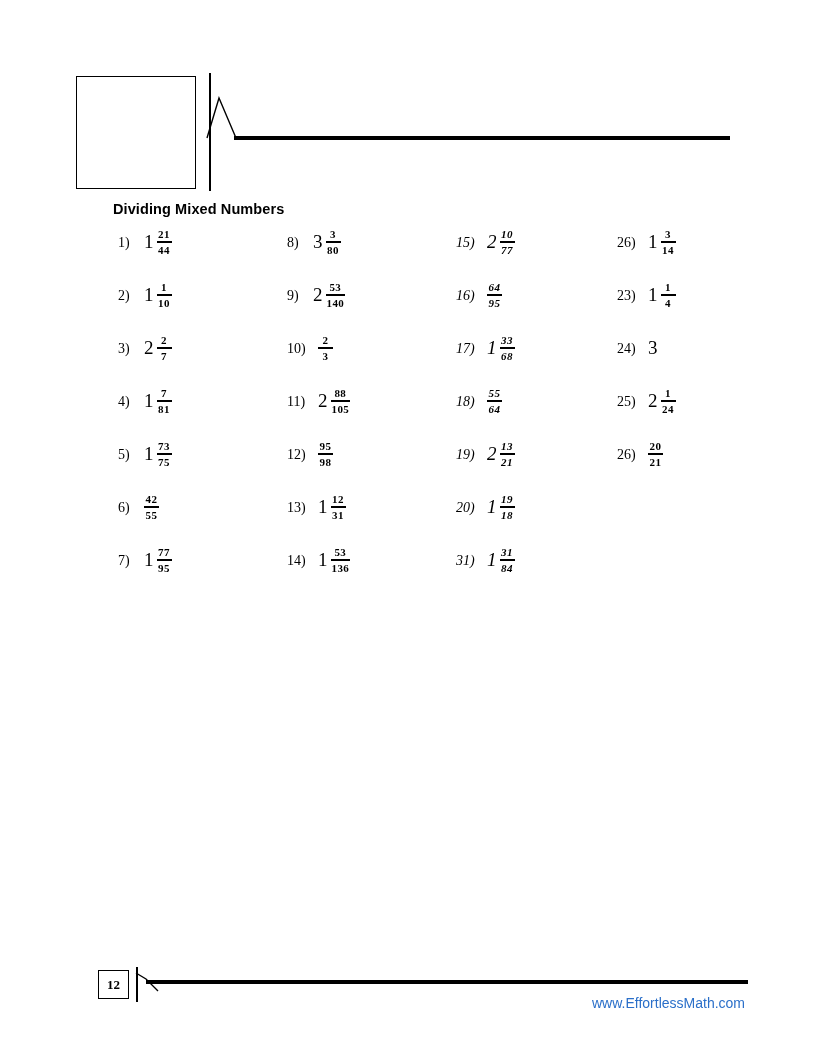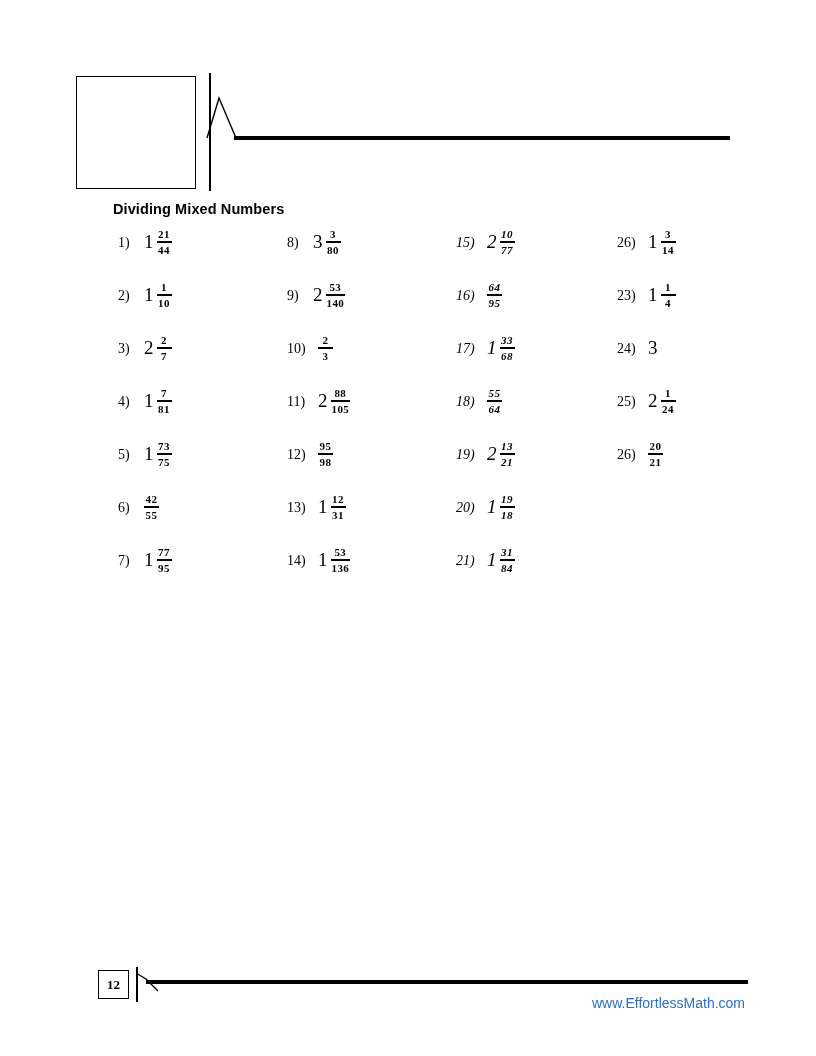--- a/index.html
+++ b/index.html
@@ -429,21 +429,21 @@
         <span class="answer-value">
           <span class="whole-part">1</span>
           <span class="fraction">
             <span class="numerator">19</span>
             <span class="fraction-bar"></span>
             <span class="denominator">18</span>
           </span>
         </span>
       </div>
       <div class="answer-item">
-        <span class="item-number wide">21)</span>
+        <span class="item-number wide">31)</span>
         <span class="answer-value">
           <span class="whole-part">1</span>
           <span class="fraction">
             <span class="numerator">31</span>
             <span class="fraction-bar"></span>
             <span class="denominator">84</span>
           </span>
         </span>
       </div>
     </div>

